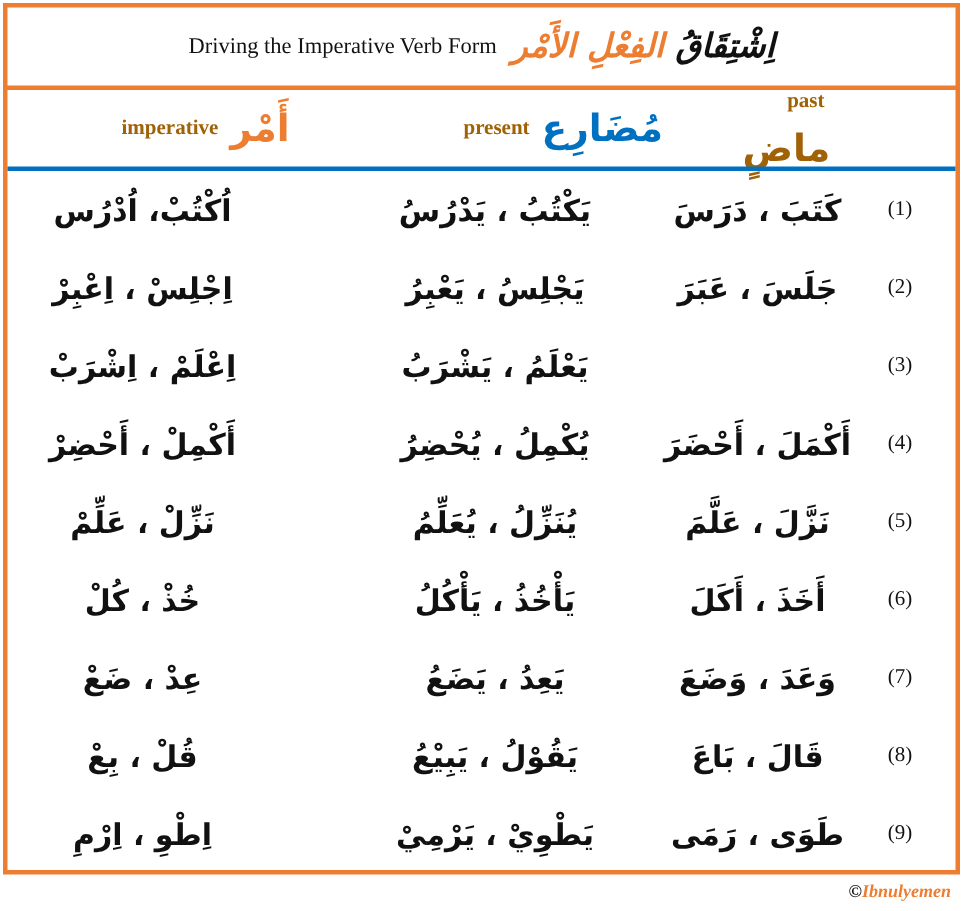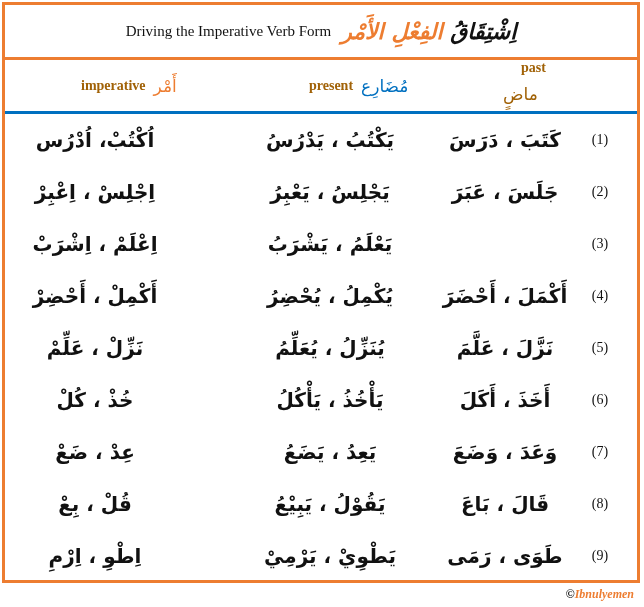--- a/index.html
+++ b/index.html
@@ -76,22 +76,22 @@
     }
     .hcell .en {
       font-family: "Liberation Serif", serif;
       font-weight: bold;
       font-size: 14px;
       color: #a16207;
       margin-left: 26px;
     }
     .hcell .ar {
       font-family: "DejaVu Sans", sans-serif;
-      font-weight: normal;
-      font-size: 17px;
+      font-weight: bold;
+      font-size: 25px;
     }
     .hcell-imperative { left: 50px; }
     .hcell-present { left: 278px; text-align: right; }
     .hcell-past { left: 490px; flex-direction: column; }
     .blue-line {
       position: absolute;
       left: 0;
       top: 106px;
       width: 632px;
       height: 3px;

